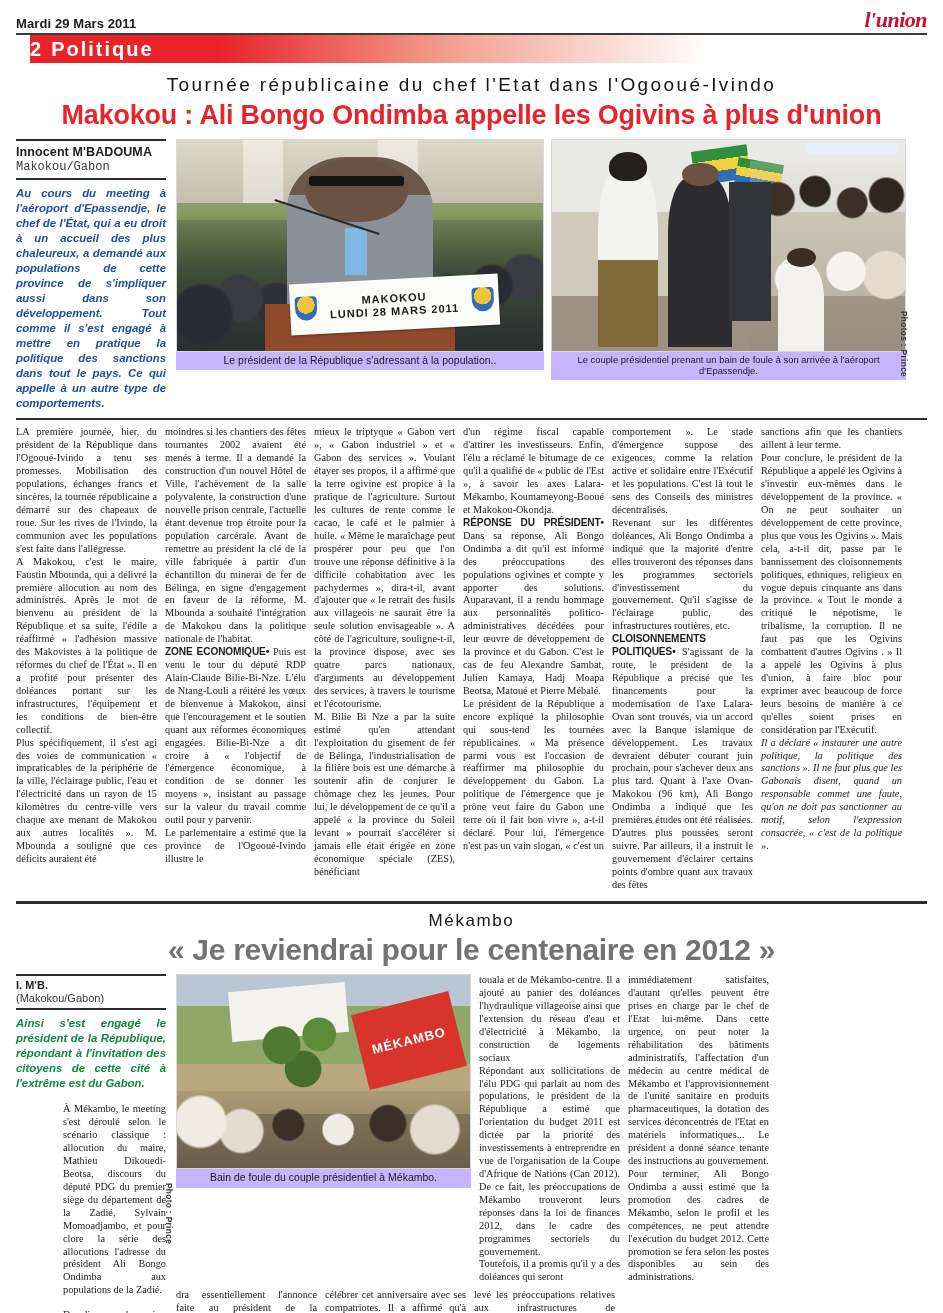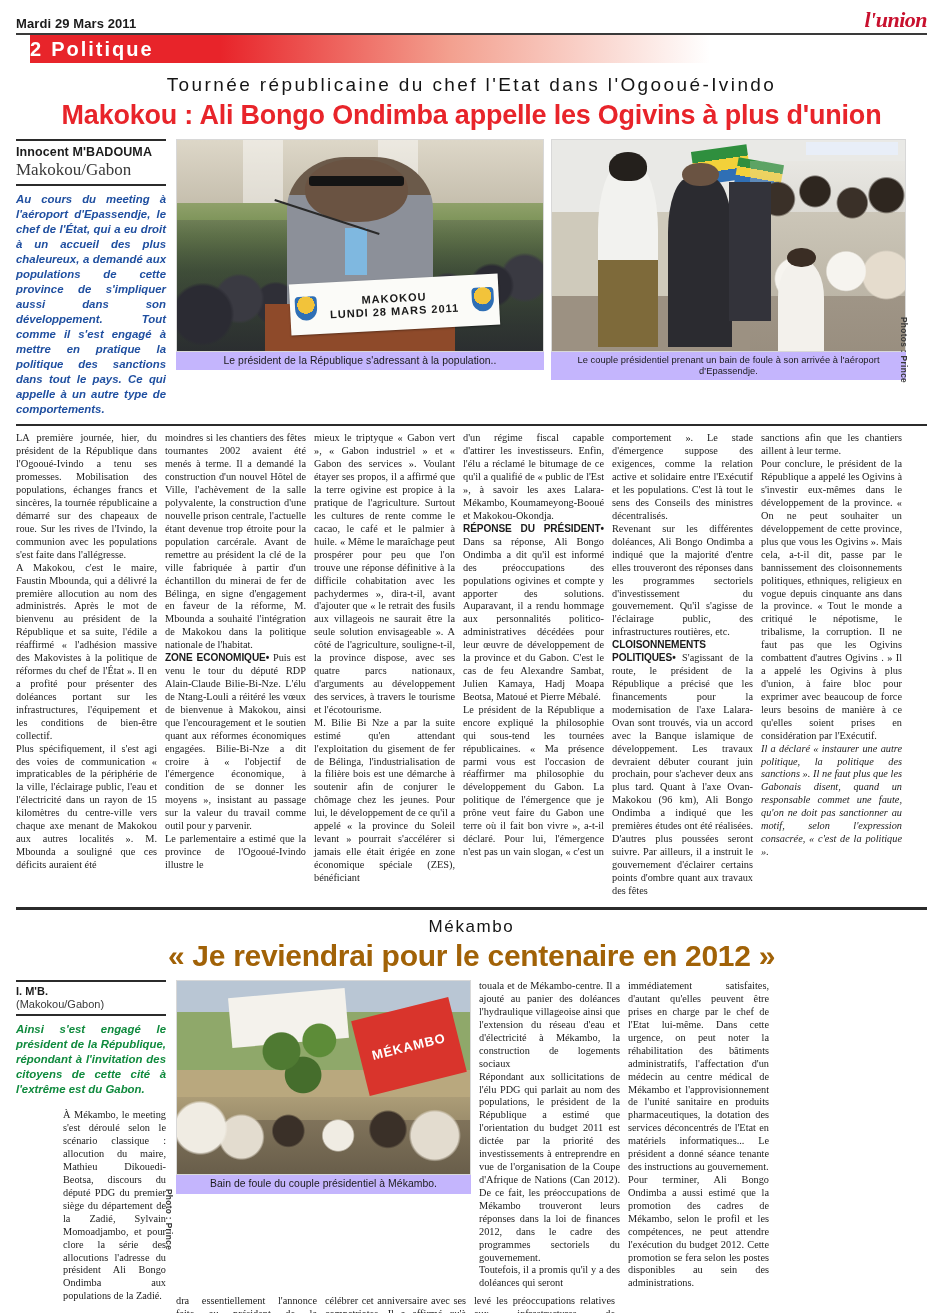--- a/index.html
+++ b/index.html
@@ -40,21 +40,21 @@
     text-align:center;font-family:"Liberation Sans",sans-serif;font-weight:bold;
     font-size:27.5px;color:#e8242a;margin-top:5px;line-height:1.05;letter-spacing:-.2px;
     transform:scaleX(.98);
   }
 
   
   .top-block{display:flex;margin-top:9px;gap:0;}
   .byline-col{width:160px;padding-right:10px;box-sizing:border-box;}
   .byline-rule{height:2px;background:#2b2b2b;}
   .byline-name{font-family:"Liberation Sans",sans-serif;font-weight:bold;font-size:12.5px;margin:4px 0 1px 0;letter-spacing:.1px;}
-  .byline-place{font-family:Liberation Serif, serif;font-size:17px;color:#3a3a3a;margin-bottom:4px;}
+  .byline-place{font-family:Liberation Mono, monospace;font-size:12px;color:#3a3a3a;margin-bottom:4px;}
   .byline-rule2{height:2px;background:#2b2b2b;margin-bottom:6px;}
   .chapo{
     font-family:"Liberation Sans",sans-serif;font-style:italic;font-weight:bold;
     font-size:11.4px;line-height:1.32;color:#1f4fa0;text-align:justify;
   }
   .chapo.green{color:#0f8a3d;}
 
   .photos{display:flex;gap:7px;flex:1;position:relative;}
   .photo-wrap{position:relative;}
   .photo1{width:368px;}
@@ -131,21 +131,21 @@
   .col p{margin:0;text-indent:0;}
   .col .it{font-style:italic;}
   .col .sub{font-family:"Liberation Sans",sans-serif;font-weight:bold;font-size:10.1px;letter-spacing:-.1px;}
 
   
   .sep-wrap{margin-top:9px;}
   .sep-thick{height:3px;background:#2b2b2b;}
   .kicker2{text-align:center;font-family:"Liberation Sans",sans-serif;font-size:17px;letter-spacing:1.6px;color:#151515;margin-top:7px;}
   .headline2{
     text-align:center;font-family:"Liberation Sans",sans-serif;font-weight:bold;font-size:30px;
-    color:#a16207;margin-top:3px;line-height:1.05;letter-spacing:-.3px;
+    color:#737373;margin-top:3px;line-height:1.05;letter-spacing:-.3px;
   }
 
   .top-block2{display:flex;margin-top:9px;}
   .byline-col2{width:160px;padding-right:10px;box-sizing:border-box;}
   .byline-name2{font-family:"Liberation Sans",sans-serif;font-weight:bold;font-size:11px;margin:3px 0 1px 0;}
   .byline-place2{font-family:"Liberation Sans",sans-serif;font-size:11px;color:#3a3a3a;margin-bottom:4px;}
   .lead2{font-size:10.3px;line-height:1.255;text-align:justify;margin-top:12px;margin-left:47px;}
 
   .photo3{width:295px;}
   .ph3{height:195px;position:relative;overflow:hidden;border:1px solid #d8d8d8;box-sizing:border-box;

